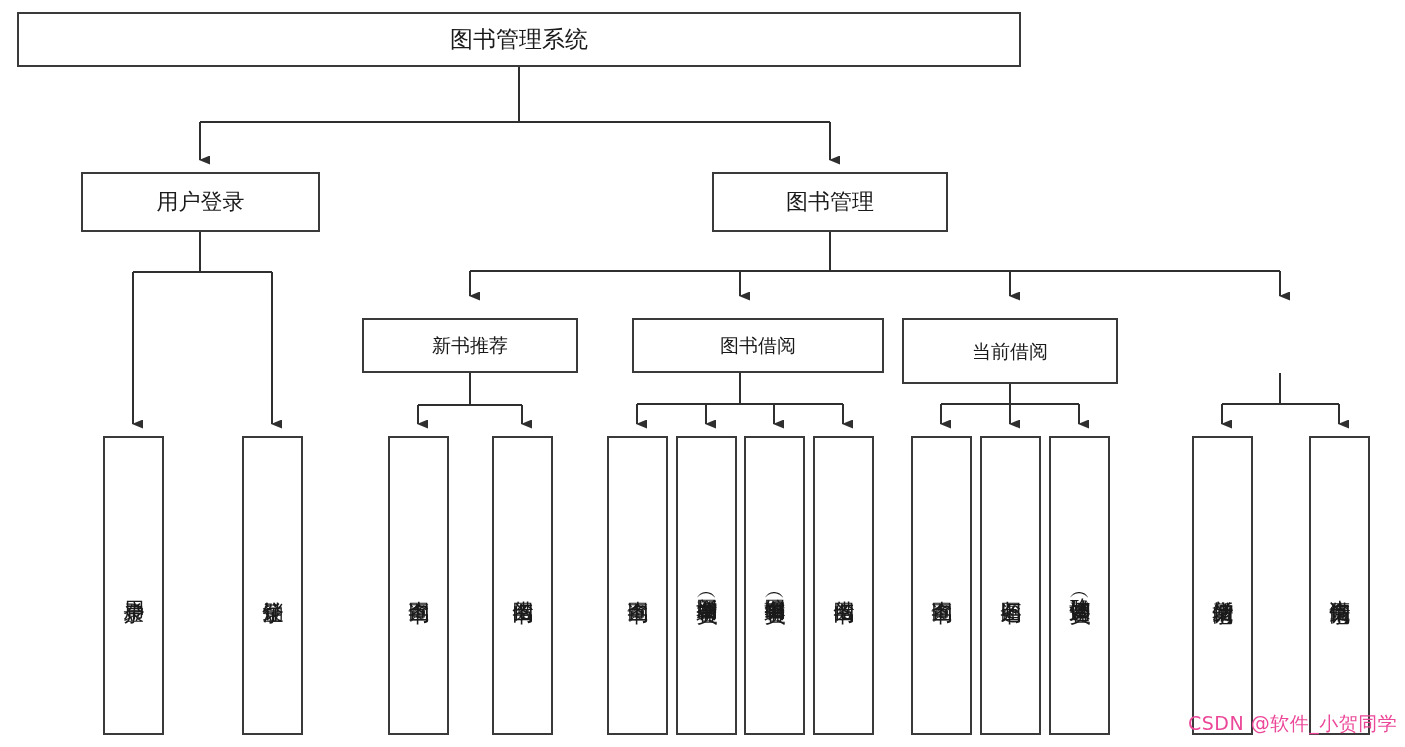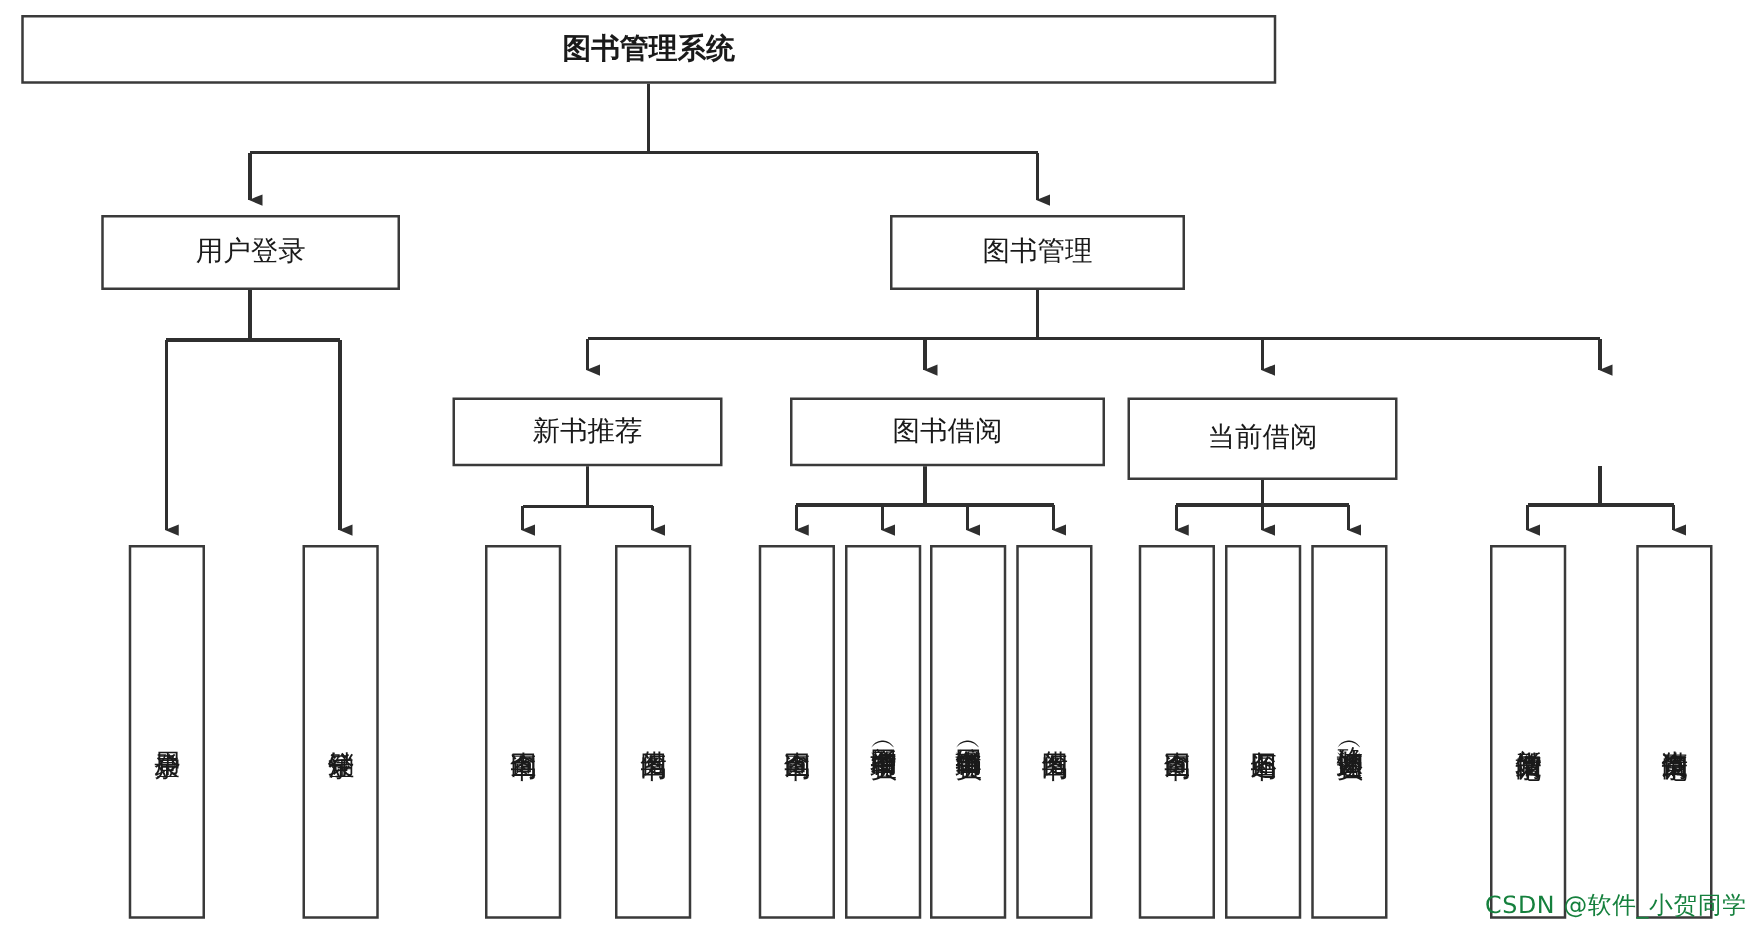--- a/index.html
+++ b/index.html
@@ -37,42 +37,42 @@
     color: #1a1a1a;
     line-height: 1.18;
   }
   .node.root {
     font-size: 23px;
   }
   .node.l1 {
     font-size: 22px;
   }
   .node.l2 {
-    font-size: 22px;
+    font-size: 19px;
   }
   .node.leaf {
     font-size: 21px;
     writing-mode: vertical-rl;
     text-orientation: upright;
     letter-spacing: 1px;
     padding: 6px 0;
     white-space: nowrap;
   }
   .node.leaf .vtext {
     writing-mode: vertical-rl;
     text-orientation: upright;
     display: block;
     text-align: center;
   }
   .watermark {
     position: absolute;
     left: 1188px;
     top: 711px;
     font-size: 19px;
-    color: #15803d;
+    color: #ec4899;
     white-space: nowrap;
     letter-spacing: 0.5px;
     pointer-events: none;
     text-align: right;
   }
 </style>
 </head>
 <body>
 
 <div id="canvas">
@@ -120,21 +120,21 @@
       <path d="M1010,404 L1010,424" marker-end="url(#arrowhead)"></path>
       <path d="M1079,404 L1079,424" marker-end="url(#arrowhead)"></path>
 
       <path d="M1280,373 L1280,404"></path>
       <path d="M1222,404 L1339,404"></path>
       <path d="M1222,404 L1222,424" marker-end="url(#arrowhead)"></path>
       <path d="M1339,404 L1339,424" marker-end="url(#arrowhead)"></path>
     </g>
   </svg>
 
-  <div class="node root" style="left:17px; top:12px; width:1004px; height:55px;font-weight:bold;">
+  <div class="node root" style="left:17px; top:12px; width:1004px; height:55px;">
     <span>图书管理系统</span>
   </div>
 
   <div class="node l1" style="left:81px; top:172px; width:239px; height:60px;">
     <span>用户登录</span>
   </div>
   <div class="node l1" style="left:712px; top:172px; width:236px; height:60px;">
     <span>图书管理</span>
   </div>
 

